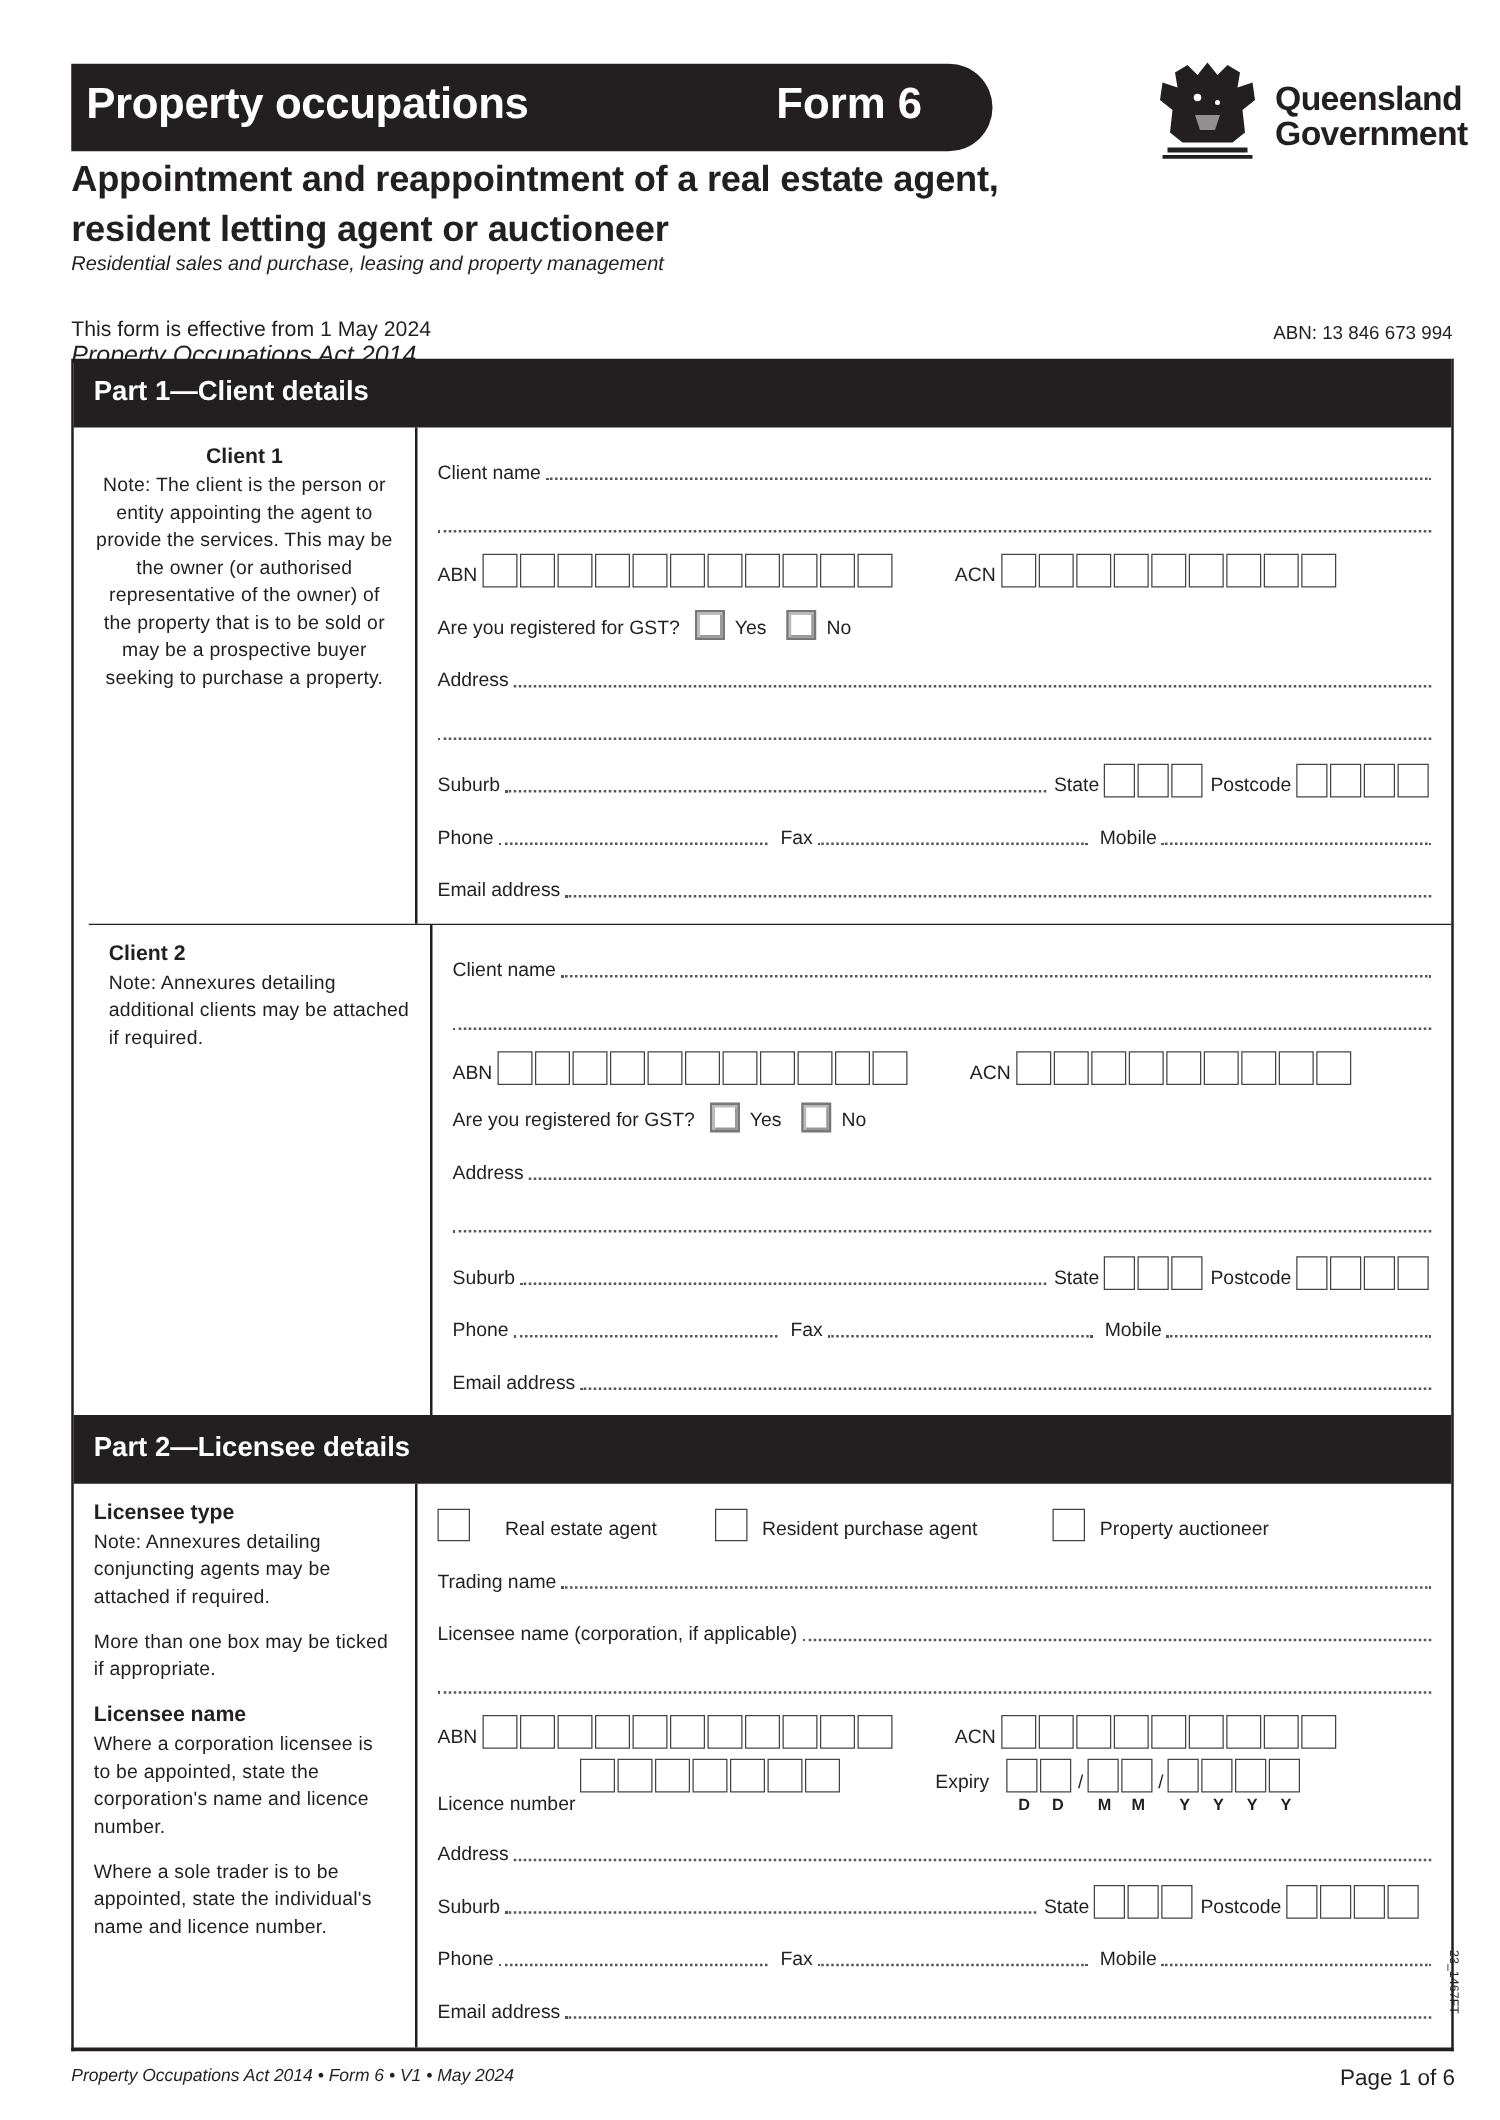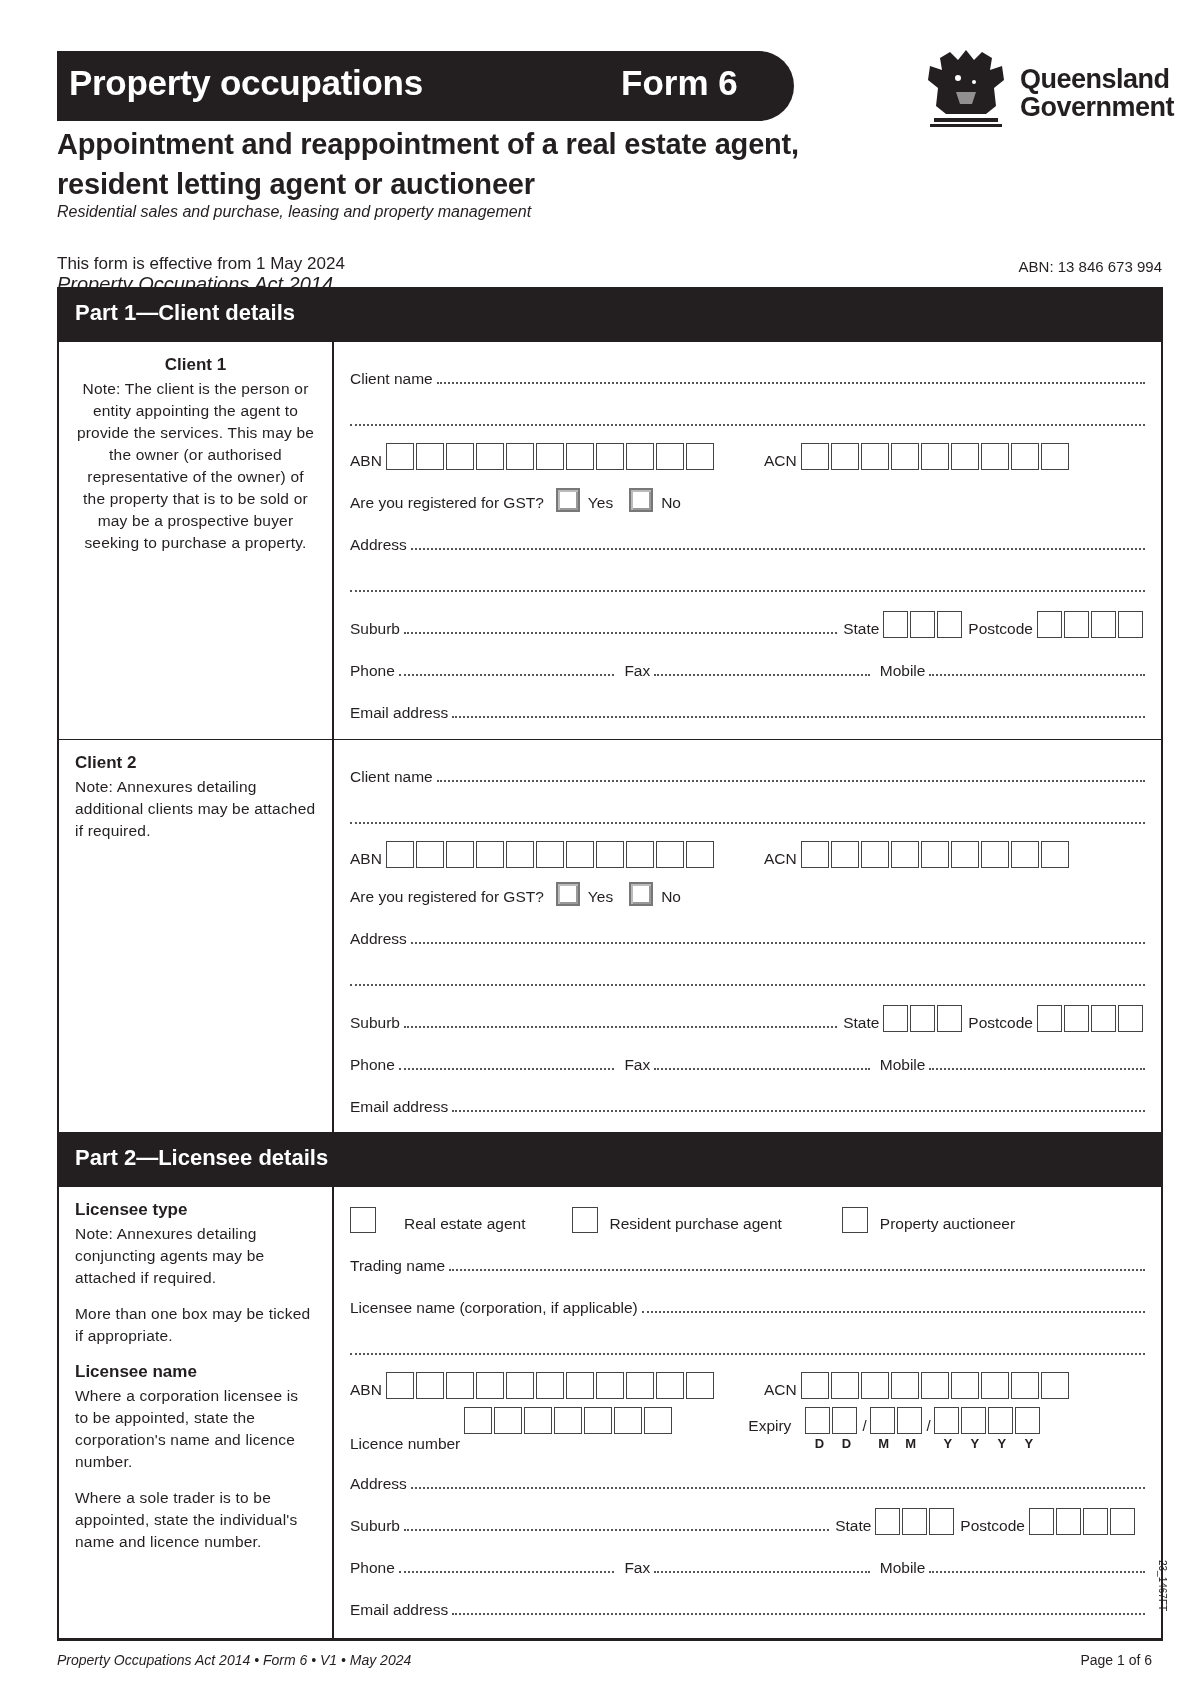--- a/index.html
+++ b/index.html
@@ -38,21 +38,21 @@
   .box.sm { width: 25px; }
   .chk { display: inline-block; width: 24px; height: 24px; border: 2px solid #777; box-shadow: inset 2px 2px 0 #bbb, inset -2px -2px 0 #999; margin-right: 8px; vertical-align: bottom; }
   .chk.plain { box-shadow: none; border: 1.5px solid #444; width: 26px; height: 26px; margin-right: 12px; }
   .gap { width: 46px; }
   .expiry-wrap { position: relative; display: flex; align-items: flex-end; }
   .exp-group { position: relative; display: flex; }
   .exp-lbl { position: absolute; top: 29px; font-size: 13px; font-weight: bold; width: 28px; text-align: center; }
   .slash { margin: 0 3px; font-size: 15px; }
 
   .footer-left { position: absolute; left: 57px; top: 1652px; font-size: 14px; font-style: italic; }
-  .footer-right { position: absolute; right: 48px; top: 1652px; font-size: 14px; }
+  .footer-right { position: absolute; right: 36px; top: 1652px; font-size: 18px; }
   .side-code { position: absolute; left: 1168px; top: 1560px; font-size: 10px; transform: rotate(90deg); transform-origin: left top; white-space: nowrap; }
 </style>
 </head>
 <body>
 
 <div class="banner">
   <span class="title">Property occupations</span>
   <span class="formno">Form 6</span>
 </div>
 
@@ -160,21 +160,21 @@
         <span class="lbl" style="margin-left:10px;">Mobile</span>
         <span class="dots"></span>
       </div>
       <div class="line">
         <span class="lbl">Email address</span>
         <span class="dots"></span>
       </div>
     </div>
   </div>
 
-  <div class="row" style="height:393px;">
+  <div class="row" style="height:393px;margin-left:12px;">
     <div class="left">
       <h3>Client 2</h3>
       <p>Note: Annexures detailing additional clients may be attached if required.</p>
     </div>
     <div class="right">
       <div class="line" style="height:34px;">
         <span class="lbl">Client name</span>
         <span class="dots"></span>
       </div>
       <div class="line">

